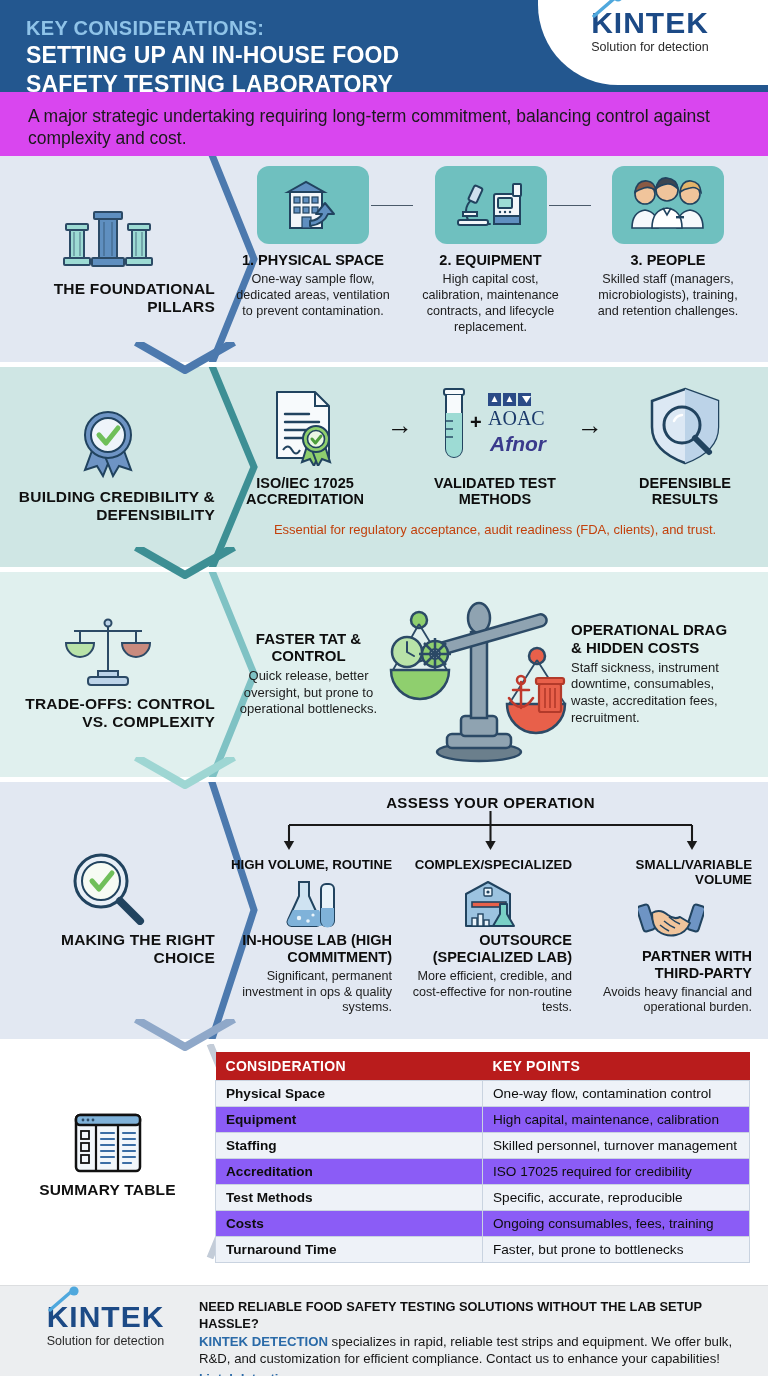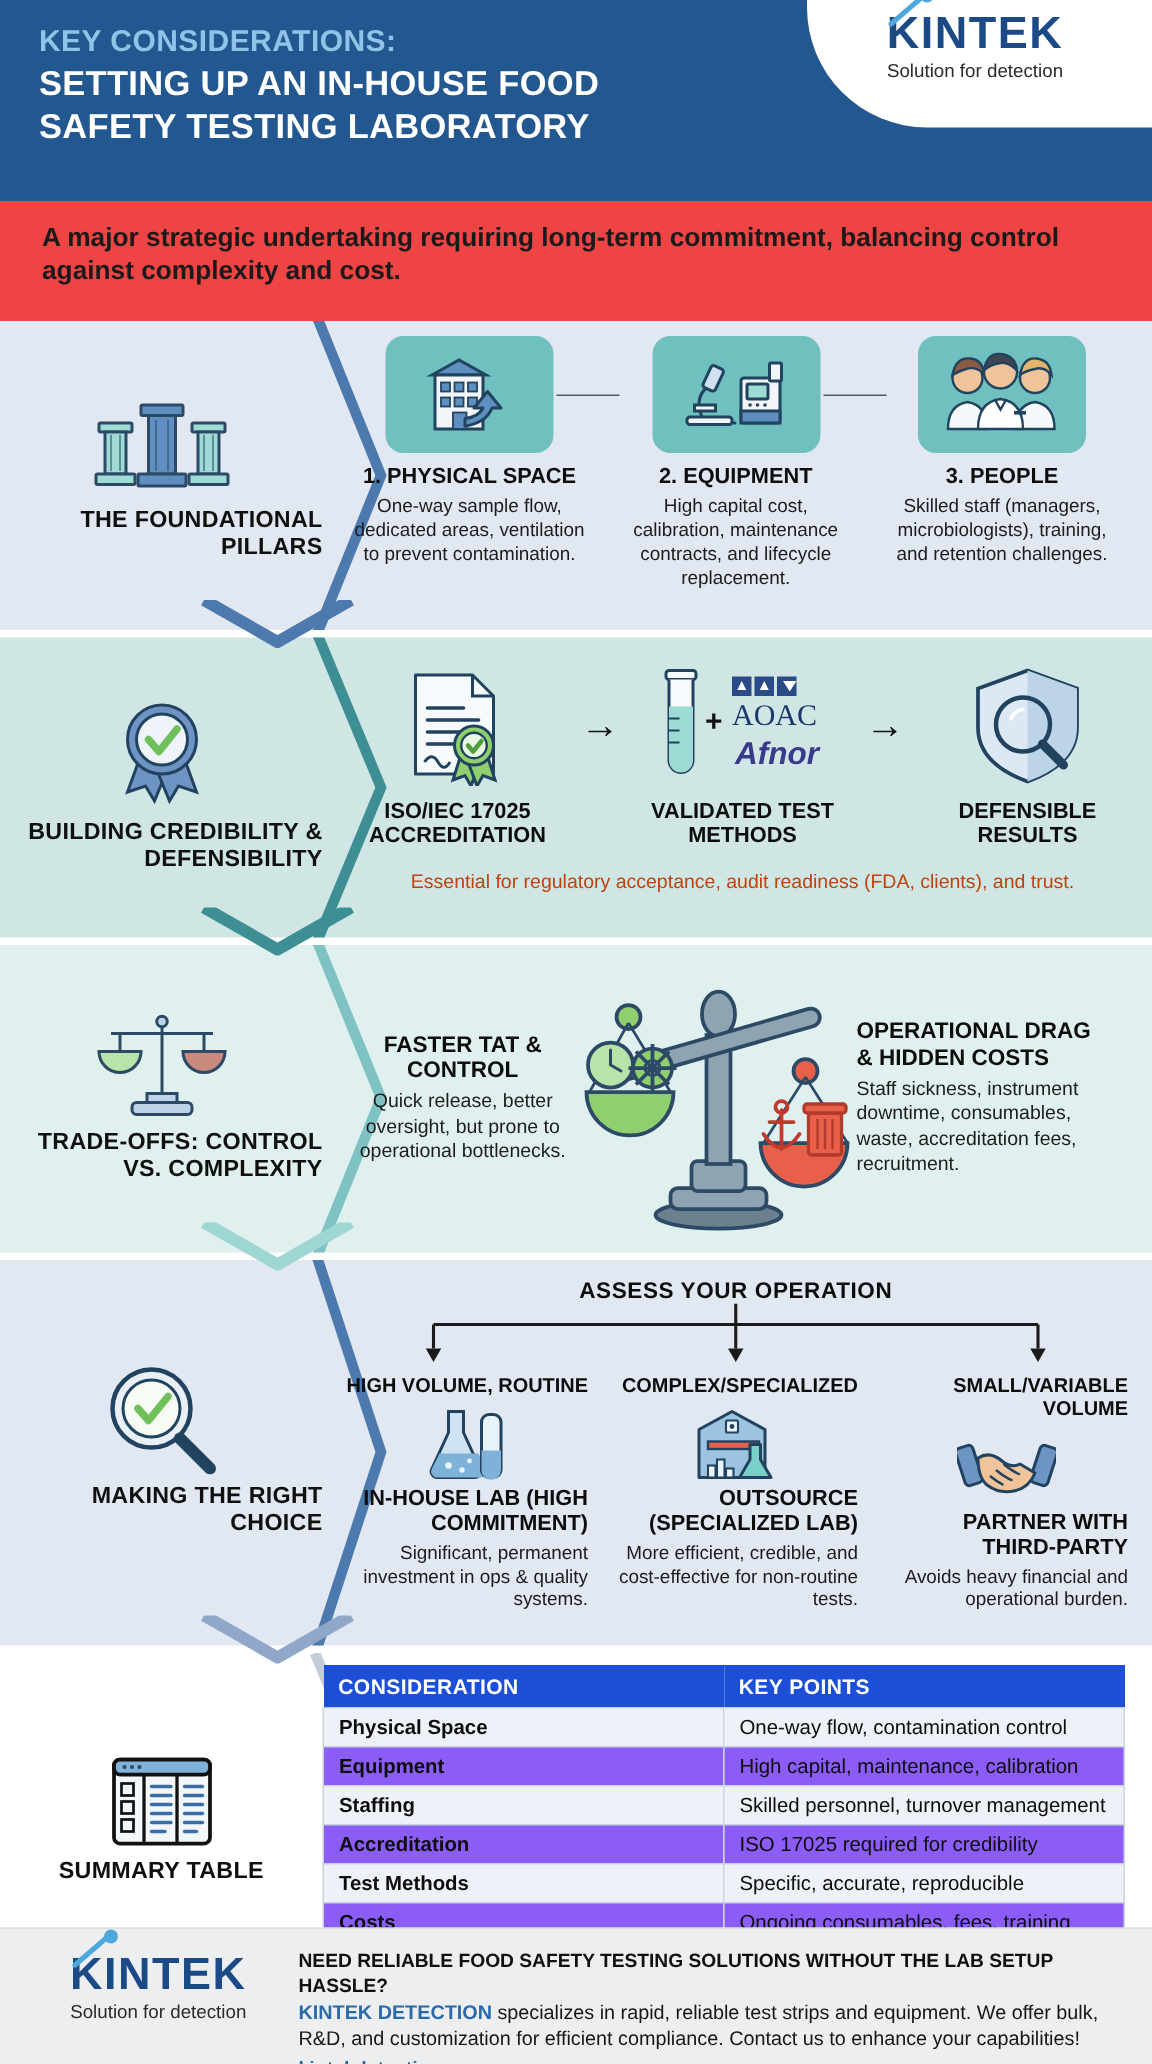--- a/index.html
+++ b/index.html
@@ -12,21 +12,21 @@
     width: 768px;
     height: 1376px;
     position: relative;
     overflow: hidden;
     background: #ffffff;
   }
 
   
   .header {
     position: relative;
-    height: 134px;
+    height: 92px;
     background: #23578f;
     overflow: hidden;
   }
   .header-curve {
     position: absolute;
     right: 0; top: 0;
     width: 230px; height: 85px;
     background: #ffffff;
     border-bottom-left-radius: 80px;
   }
@@ -75,26 +75,25 @@
   }
   .logo-url {
     font-size: 13px;
     color: #ffffff;
     margin-top: 11px;
     letter-spacing: .2px;
   }
 
   
   .intro {
-    padding: 13px 24px 22px 28px;
+    padding: 13px 24px 6px 28px;
     font-size: 17.5px;
     line-height: 1.28;
     color: #1a1a1a;
-    background: #ef4444;
-    font-weight: bold;
+    background: #d946ef;
   }
 
   
   .band {
     position: relative;
     display: flex;
     margin-bottom: 5px;
   }
   .band.b1 { background: #e2e8f2; height: 206px; }
   .band.b2 { background: #cfe6e4; height: 200px; }
@@ -226,21 +225,21 @@
   .choice-desc { font-size: 12.6px; color: #1c1c1c; line-height: 1.25; margin-top: 3px; }
 
   
   .band.b5 .band-right { padding: 8px 18px 8px 0; }
   table.summary {
     width: 100%;
     border-collapse: collapse;
     table-layout: fixed;
   }
   table.summary th {
-    background: #1d4ed8;
+    background: #b91c1c;
     color: #ffffff;
     font-size: 14px;
     font-weight: bold;
     text-align: left;
     padding: 6px 10px;
     letter-spacing: .3px;
   }
   table.summary td {
     font-size: 13.6px;
     color: #0d0d0d;

